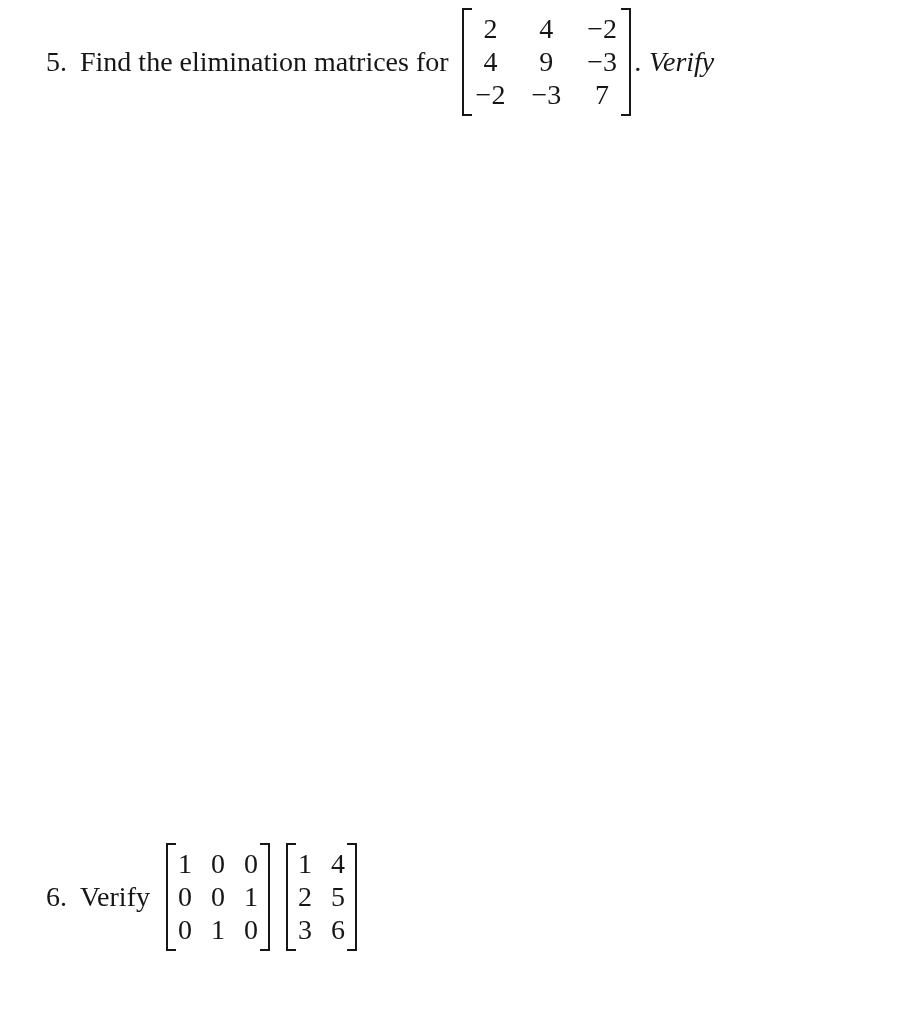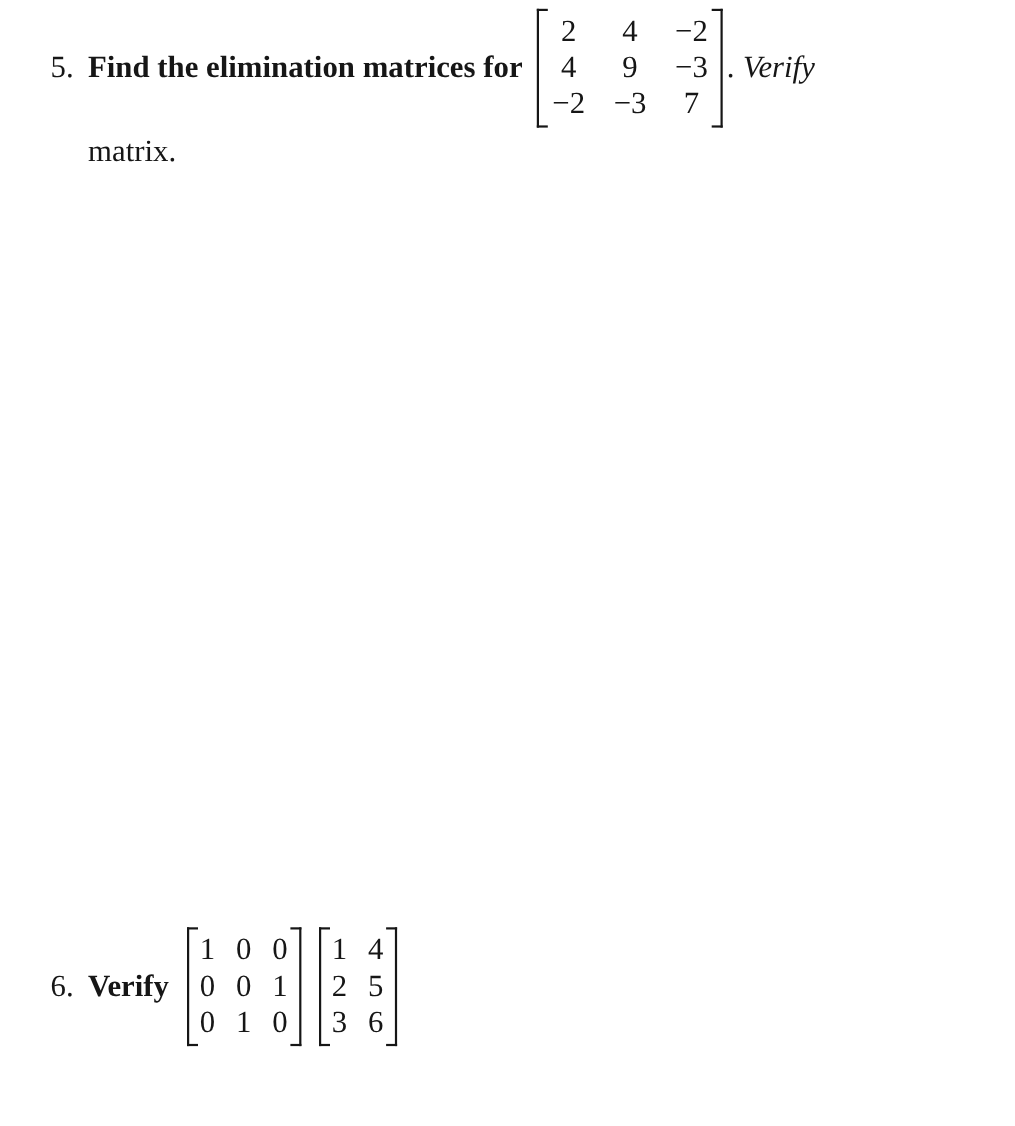--- a/index.html
+++ b/index.html
@@ -27,21 +27,21 @@
   .firstline {
     display: flex;
     align-items: center;
     white-space: nowrap;
   }
   .list-num {
     display: inline-block;
     width: 34px;
     flex: 0 0 34px;
   }
-  .intro-text { display: inline-block; font-weight: bold; }
+  .intro-text { display: inline-block; }
 
   
   .matrix {
     position: relative;
     display: inline-block;
     padding: 5px 10px;
   }
   .matrix::before,
   .matrix::after {
     content: "";
@@ -102,21 +102,20 @@
           <span>9</span>
           <span>−3</span>
           <span>−2</span>
           <span>−3</span>
           <span>7</span>
         </span>
       </span>
       <span class="after-text">. Verify</span>
     </div>
     <div class="continuation">
-      <div>matrix.</div>
     </div>
   </section>
 
   <section class="problem problem-6">
     <div class="firstline">
       <span class="list-num">6.</span>
       <span class="intro-text">Verify</span>
       <span class="matrix m6a">
         <span class="mgrid cols3">
           <span>1</span>

